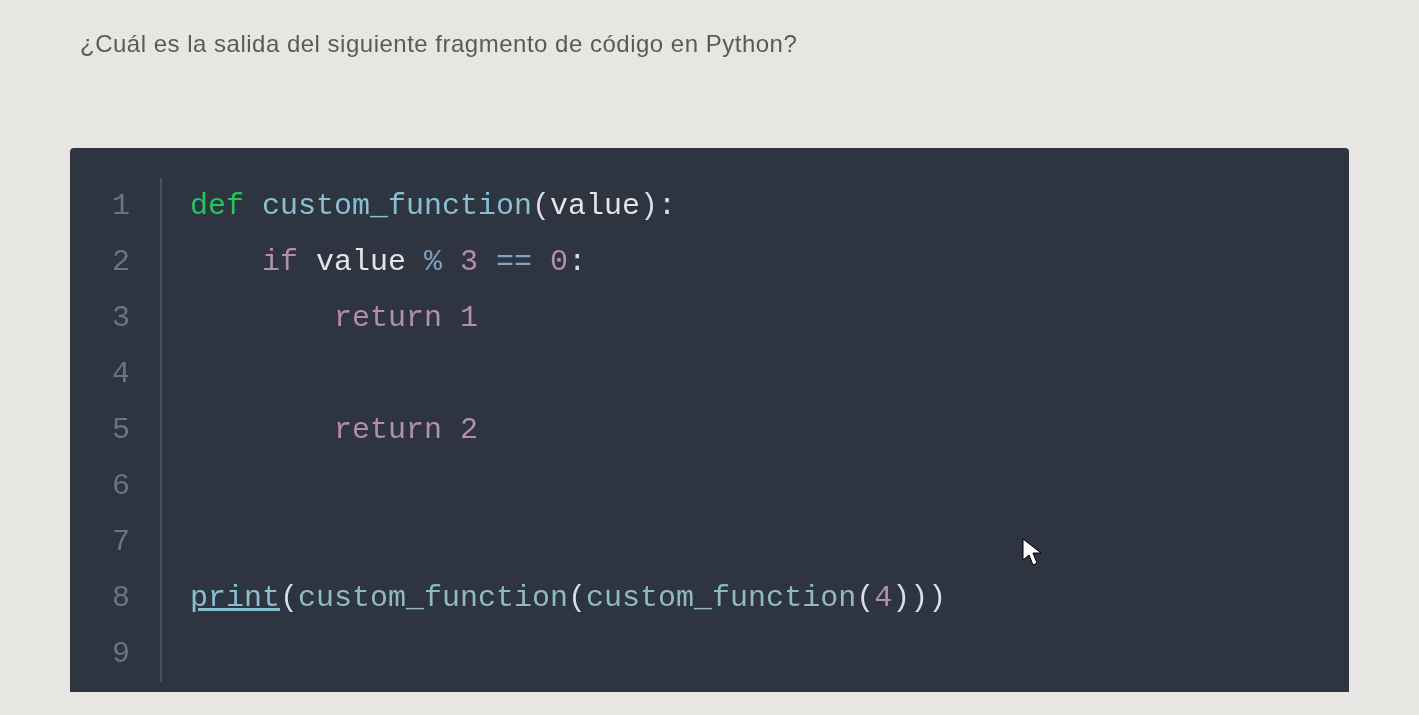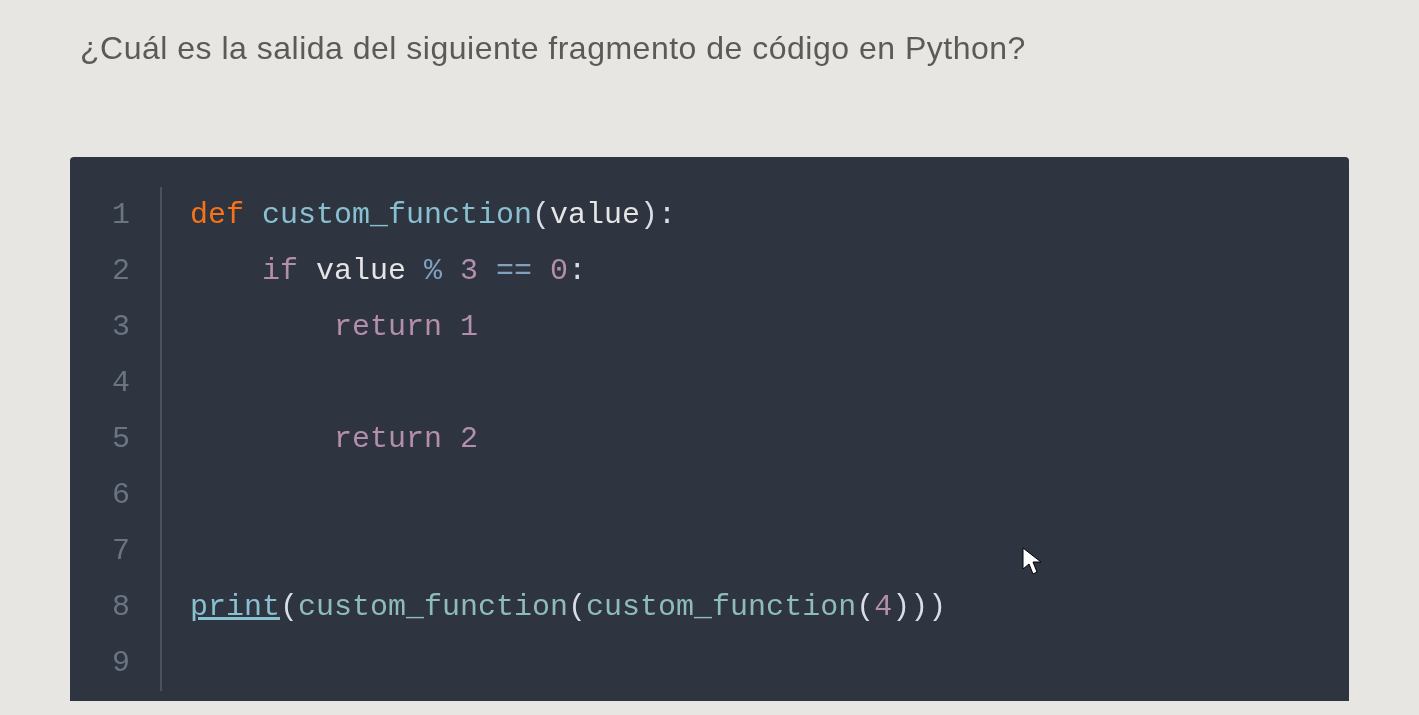--- a/index.html
+++ b/index.html
@@ -7,21 +7,21 @@
     width: 1419px;
     height: 715px;
     background: #e8e6e2;
     font-family: Arial, Helvetica, sans-serif;
     overflow: hidden;
   }
   .page {
     padding: 30px 70px 0 70px;
   }
   .question {
-    font-size: 32px;
+    font-size: 24px;
     color: #5a5a58;
     font-weight: 400;
     letter-spacing: 0.5px;
     margin-bottom: 90px;
     margin-left: 10px;
   }
   .code-block {
     background: #2e3440;
     border-radius: 4px 4px 0 0;
     padding: 30px 0 10px 0;
@@ -47,21 +47,21 @@
     width: 2px;
     background: #4a5260;
     align-self: stretch;
     flex-shrink: 0;
   }
   .code-content {
     padding-left: 28px;
     white-space: pre;
     color: #d8dee9;
   }
-  .kw-def    { color: #f97316; }
+  .kw-def    { color: #22c55e; }
   .kw-if     { color: #b48ead; }
   .kw-else   { color: #b48ead; }
   .kw-return { color: #b48ead; }
   .fn-name   { color: #88c0d0; }
   .fn-call   { color: #8fbcbb; }
   .param     { color: #e5e5e5; }
   .op        { color: #81a1c1; }
   .num       { color: #b48ead; }
   .punct     { color: #d8dee9; }
   .builtin   { color: #88c0d0; text-decoration: underline; }

